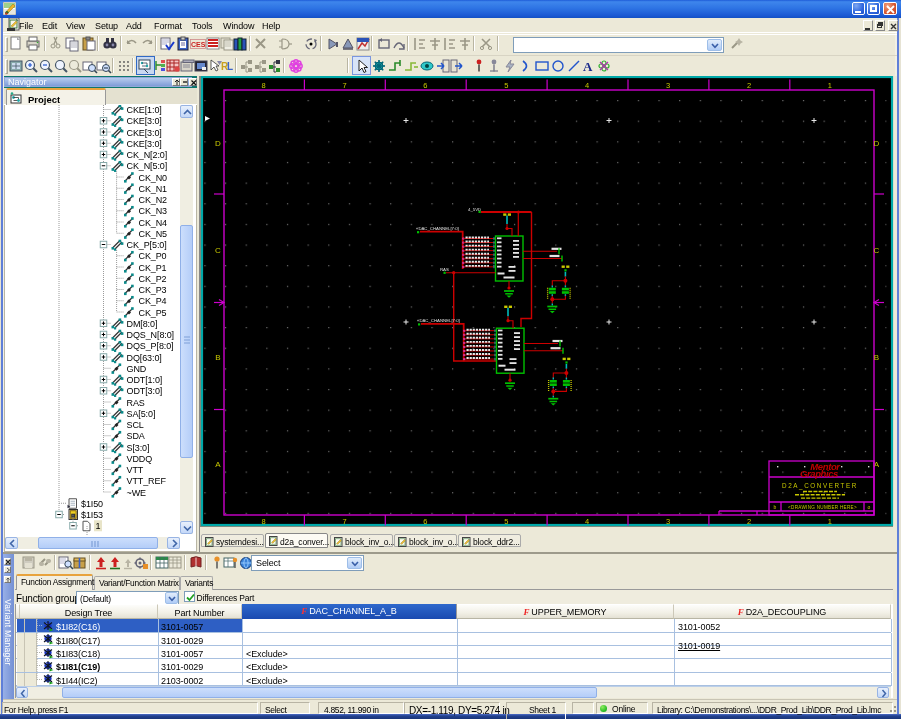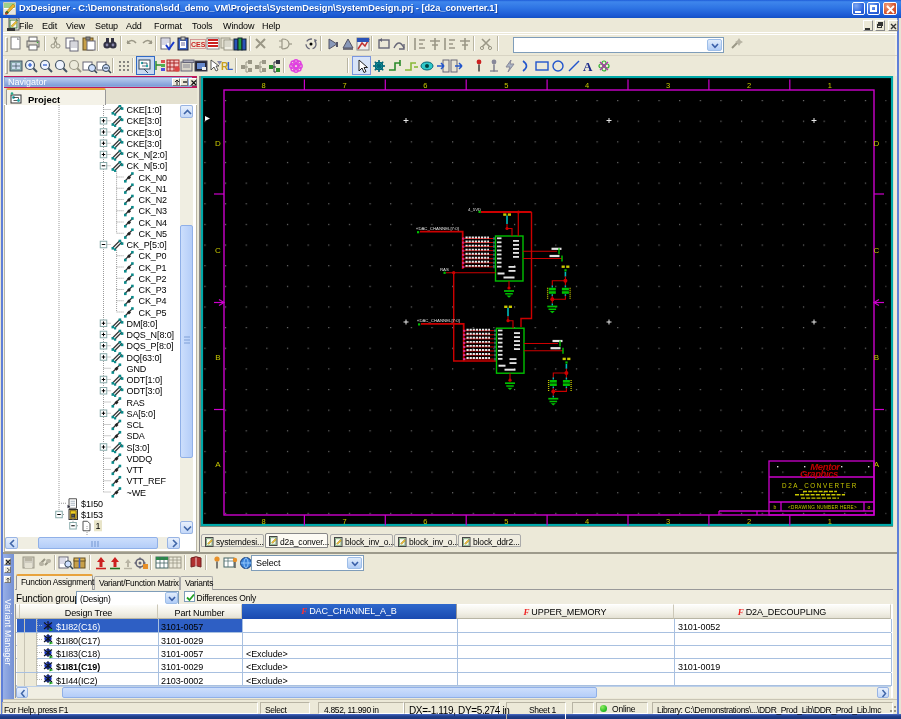--- a/index.html
+++ b/index.html
@@ -23,21 +23,20 @@
 <div class="abs" style="left:0;top:0;width:901px;height:18px;background:linear-gradient(180deg,#1E5CD8 0%,#3E86EC 10%,#2E74E4 45%,#1C5AD4 85%,#1350C4 100%);">
  <svg class="abs" style="left:3px;top:2px" width="13" height="13">
   <rect x="0" y="0" width="13" height="13" fill="#fff" stroke="#9a9a8a"></rect>
   <rect x="1" y="1" width="11" height="5" fill="#9fd08a"></rect>
   <rect x="1" y="7" width="11" height="5" fill="#e8e8e0"></rect>
   <path d="M2 11 L10 2 L12 4 L4 12 Z" fill="#f0b429" stroke="#a07010" stroke-width=".5"></path>
   <path d="M2 11 L4 12 L2.5 12.5 Z" fill="#444"></path>
   <circle cx="4" cy="10.5" r="1.6" fill="#2a6e2a"></circle>
   <circle cx="3.4" cy="11.6" r="1.2" fill="#c83a1e"></circle>
  </svg>
- <div class="abs" style="left:19px;top:3px;font-size:9.3px;font-weight:bold;color:#fff;letter-spacing:-0.05px;text-shadow:1px 1px 1px #1040a0;">DxDesigner - C:\Demonstrations\sdd_demo_VM\Projects\SystemDesign\SystemDesign.prj - [d2a_converter.1]</div>
 </div>
 <div class="xpbtn" style="left:852px;top:2px;width:13px;height:13px;background:radial-gradient(circle at 30% 25%,#7FA8F2,#2E66DE 60%,#1E50C8);">
     <div class="abs" style="left:2px;top:8px;width:6px;height:2px;background:#fff;"></div>
   </div>
 <div class="xpbtn" style="left:867px;top:2px;width:13px;height:13px;background:radial-gradient(circle at 30% 25%,#7FA8F2,#2E66DE 60%,#1E50C8);">
     <div class="abs" style="left:2px;top:2px;width:7px;height:7px;border:2px solid #fff;border-top-width:2px;"></div>
   </div>
 <div class="xpbtn" style="left:883px;top:2px;width:14px;height:13px;background:radial-gradient(circle at 30% 25%,#F0A080,#D75C34 55%,#C2391C);">
     <svg class="abs" style="left:2px;top:2px" width="9" height="9">
       <path d="M1 1 L8 8 M8 1 L1 8" stroke="#fff" stroke-width="1.8"></path>
@@ -404,21 +403,21 @@
 <svg class="abs" style="left:596px;top:58px" width="17" height="17">
     <g fill="none" stroke="#30b030" stroke-width="1.2">
       <circle cx="8" cy="5" r="2"></circle>
       <circle cx="11" cy="8" r="2"></circle>
       <circle cx="8" cy="11" r="2"></circle>
       <circle cx="5" cy="8" r="2"></circle>
     </g>
     <path d="M4 4 L12 12 M12 4 L4 12" stroke="#b030b0" stroke-width="1.2"></path>
   </svg>
 
-<div class="abs" style="left:4px;top:76px;width:193px;height:476px;background:#be185d;">
+<div class="abs" style="left:4px;top:76px;width:193px;height:476px;background:#0f766e;">
  <div class="abs" style="left:0;top:1px;width:188px;height:10px;background:linear-gradient(180deg,#B8CCEE,#7E9CD8);border:1px solid #90A8D8;">
    <div class="abs" style="left:3px;top:-1px;font-size:9px;color:#fff;">Navigator</div>
  </div>
 
 <div class="abs" style="left:167.5px;top:2px;width:8px;height:8px;background:#ECE9D8;border:1px solid #fff;border-right-color:#777;border-bottom-color:#777;">
       <svg class="abs" style="left:0;top:0" width="8" height="8">
         <path d="M4 1 v5 M2 3 l2 -2 l2 2" stroke="#222" stroke-width="1" fill="none"></path>
       </svg>
     </div>
 <div class="abs" style="left:176px;top:2px;width:8px;height:8px;background:#ECE9D8;border:1px solid #fff;border-right-color:#777;border-bottom-color:#777;">
@@ -1261,33 +1260,33 @@
     <div class="abs" style="left:4px;top:1px;font-size:8.4px;white-space:nowrap;letter-spacing:-0.25px;">Variant/Function Matrix</div>
   </div>
 <div class="abs" style="left:180px;background:#EEEBDC;border:1px solid #aaa;border-bottom:none;top:576px;height:14px;z-index:2;width:33px;border-radius:2px 2px 0 0;">
     <div class="abs" style="left:4px;top:1px;font-size:8.4px;white-space:nowrap;letter-spacing:-0.25px;">Variants</div>
   </div>
 <div class="abs" style="left:15px;top:589px;width:878px;height:1px;background:#999;"></div>
 
 <div class="abs" style="left:15px;top:590px;width:878px;height:14px;background:#EFECDE;"></div>
 <div class="abs" style="left:16px;top:593px;font-size:10px;letter-spacing:-0.2px;white-space:nowrap;">Function group:</div>
 <div class="abs" style="left:76px;top:590.5px;width:103px;height:14px;background:#fff;border:1px solid #7F9DB9;">
- <div class="abs" style="left:3px;top:2px;font-size:8.5px;letter-spacing:-0.2px;">(Design)</div>
+ <div class="abs" style="left:3px;top:2px;font-size:8.5px;letter-spacing:-0.2px;">(Default)</div>
  <div class="abs" style="right:0px;top:0px;width:13px;height:12px;background:linear-gradient(180deg,#E2EDFB,#C8DCF8 50%,#B0CCF6);border:1px solid #9EBEE8;border-radius:2px;">
  <svg class="abs" style="left:2px;top:3px" width="8" height="6">
         <path d="M1 1 L4 4.4 L7 1" stroke="#3A5FA8" stroke-width="1.6" fill="none"></path>
       </svg>
     </div>
   </div>
 <div class="abs" style="left:183.5px;top:591px;width:11px;height:11px;background:#fff;border:1px solid #7F9DB9;">
     <svg class="abs" style="left:1px;top:1px" width="9" height="9">
       <path d="M1 4.5 L3.5 7 L8 1.5" stroke="#21A121" stroke-width="1.8" fill="none"></path>
     </svg>
   </div>
-<div class="abs" style="left:196.5px;top:593px;font-size:8.5px;letter-spacing:-0.2px;white-space:nowrap;">Differences Only</div>
+<div class="abs" style="left:196.5px;top:593px;font-size:8.5px;letter-spacing:-0.2px;white-space:nowrap;">Differences Part</div>
 
 <div class="abs" style="left:15px;top:604px;width:878px;height:94px;background:#fff;border-left:1px solid #999;"></div>
 <div class="abs" style="left:16px;top:604px;width:4px;height:15px;background:linear-gradient(180deg,#FDFDFB,#F2F0E6 60%,#E4E1D4);border-right:1px solid #CCC8B8;border-bottom:1px solid #B8B5A4;border-top:1px solid #fff;"></div>
 <div class="abs" style="left:20px;top:604px;width:138px;height:15px;background:linear-gradient(180deg,#FDFDFB,#F2F0E6 60%,#E4E1D4);border-right:1px solid #CCC8B8;border-bottom:1px solid #B8B5A4;border-top:1px solid #fff;">
     <div class="abs t11" style="left:0;top:1px;width:100%;text-align:center;top:2px;">Design Tree</div>
   </div>
 <div class="abs" style="left:158px;top:604px;width:84px;height:15px;background:linear-gradient(180deg,#FDFDFB,#F2F0E6 60%,#E4E1D4);border-right:1px solid #CCC8B8;border-bottom:1px solid #B8B5A4;border-top:1px solid #fff;">
     <div class="abs t11" style="left:0;top:1px;width:100%;text-align:center;top:2px;">Part Number</div>
   </div>
 <div class="abs" style="left:242px;top:604px;width:215px;height:15px;background:linear-gradient(180deg,#2E68CC,#1A4AB0);border-right:1px solid #999;">
@@ -1335,21 +1334,21 @@
     <path d="M1 1.5 L9 8 M9 1.5 L1 8 M5 0 v9" stroke="#101820" stroke-width="1.1"></path>
     <path d="M6.5 7.5 l4 1.5 l-4 1.5 Z" fill="#18A018"></path>
   </svg>
 <div class="abs t11" style="left:56px;top:634.6999999999999px;color:#000;">$1I80(C17)</div>
 <div class="abs" style="left:158px;top:632.6999999999999px;width:84px;height:13px;border-left:1px solid #A8C0E0;"></div>
 <div class="abs t11" style="left:161px;top:634.6999999999999px;color:#000;">3101-0029</div>
 <div class="abs" style="left:242px;top:632.6999999999999px;width:1px;height:13px;background:#A8C0E0;"></div>
 <div class="abs" style="left:457px;top:632.6999999999999px;width:1px;height:13px;background:#A8C0E0;"></div>
 <div class="abs" style="left:674px;top:632.6999999999999px;width:1px;height:13px;background:#A8C0E0;"></div>
 <div class="abs" style="left:891px;top:632.6999999999999px;width:1px;height:13px;background:#A8C0E0;"></div>
-<div class="abs t11" style="left:678px;top:661px;">3101-0019</div>
+<div class="abs t11" style="left:678px;top:640px;text-decoration:underline;">3101-0019</div>
 <div class="abs" style="left:16px;top:646.0px;width:875px;height:13.3px;border-bottom:1px solid #A8C0E0;"></div>
 <div class="abs" style="left:16.5px;top:646.0px;width:19.5px;height:13px;background:#ECE9D8;"></div>
 <div class="abs" style="left:23.5px;top:646.0px;width:1px;height:13px;background:#C8C4B4;"></div>
 <div class="abs" style="left:36px;top:646.0px;width:1px;height:13px;background:#C8C4B4;"></div>
 <svg class="abs" style="left:36px;top:646.0px" width="20" height="13.3">
     <line x1="1" y1="0" x2="1" y2="13.3" stroke="#b0b0a8" stroke-dasharray="1 1"></line>
     <line x1="1" y1="6.5" x2="7" y2="6.5" stroke="#b0b0a8" stroke-dasharray="1 1"></line>
   </svg>
 <svg class="abs" style="left:43px;top:647.5px" width="12" height="11">
     <circle cx="5" cy="4.5" r="3.6" fill="#1832C8"></circle>

